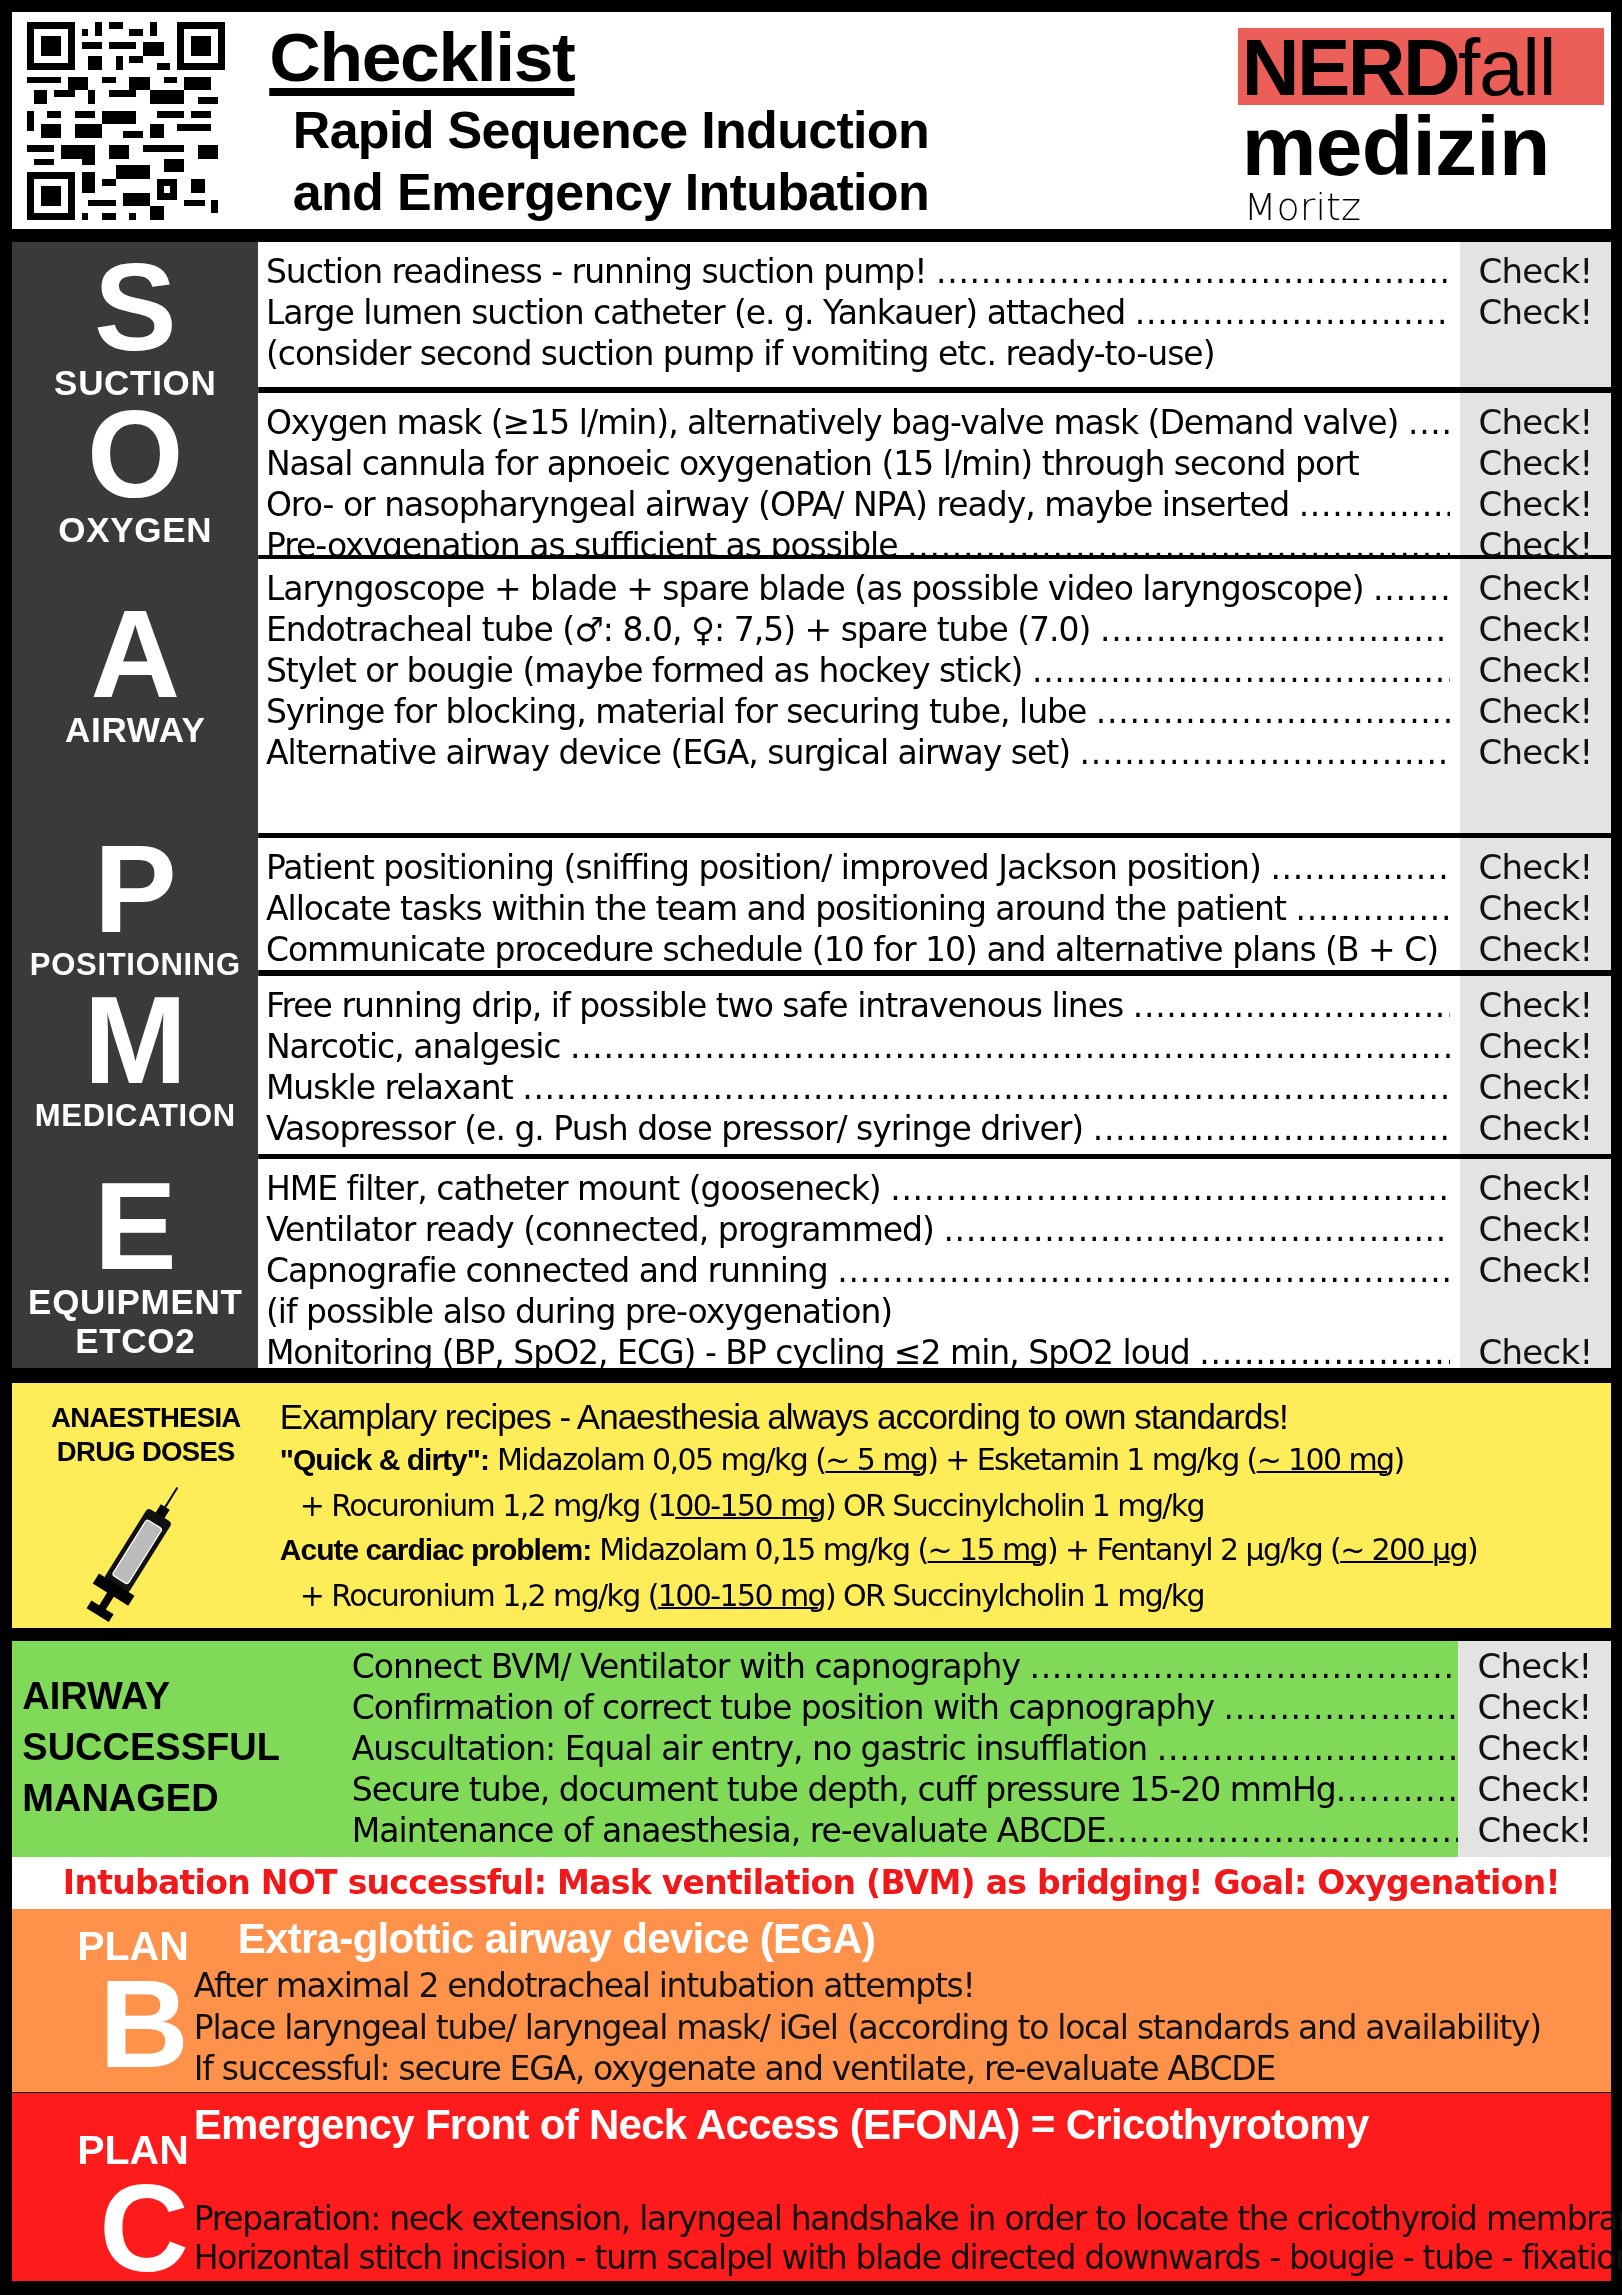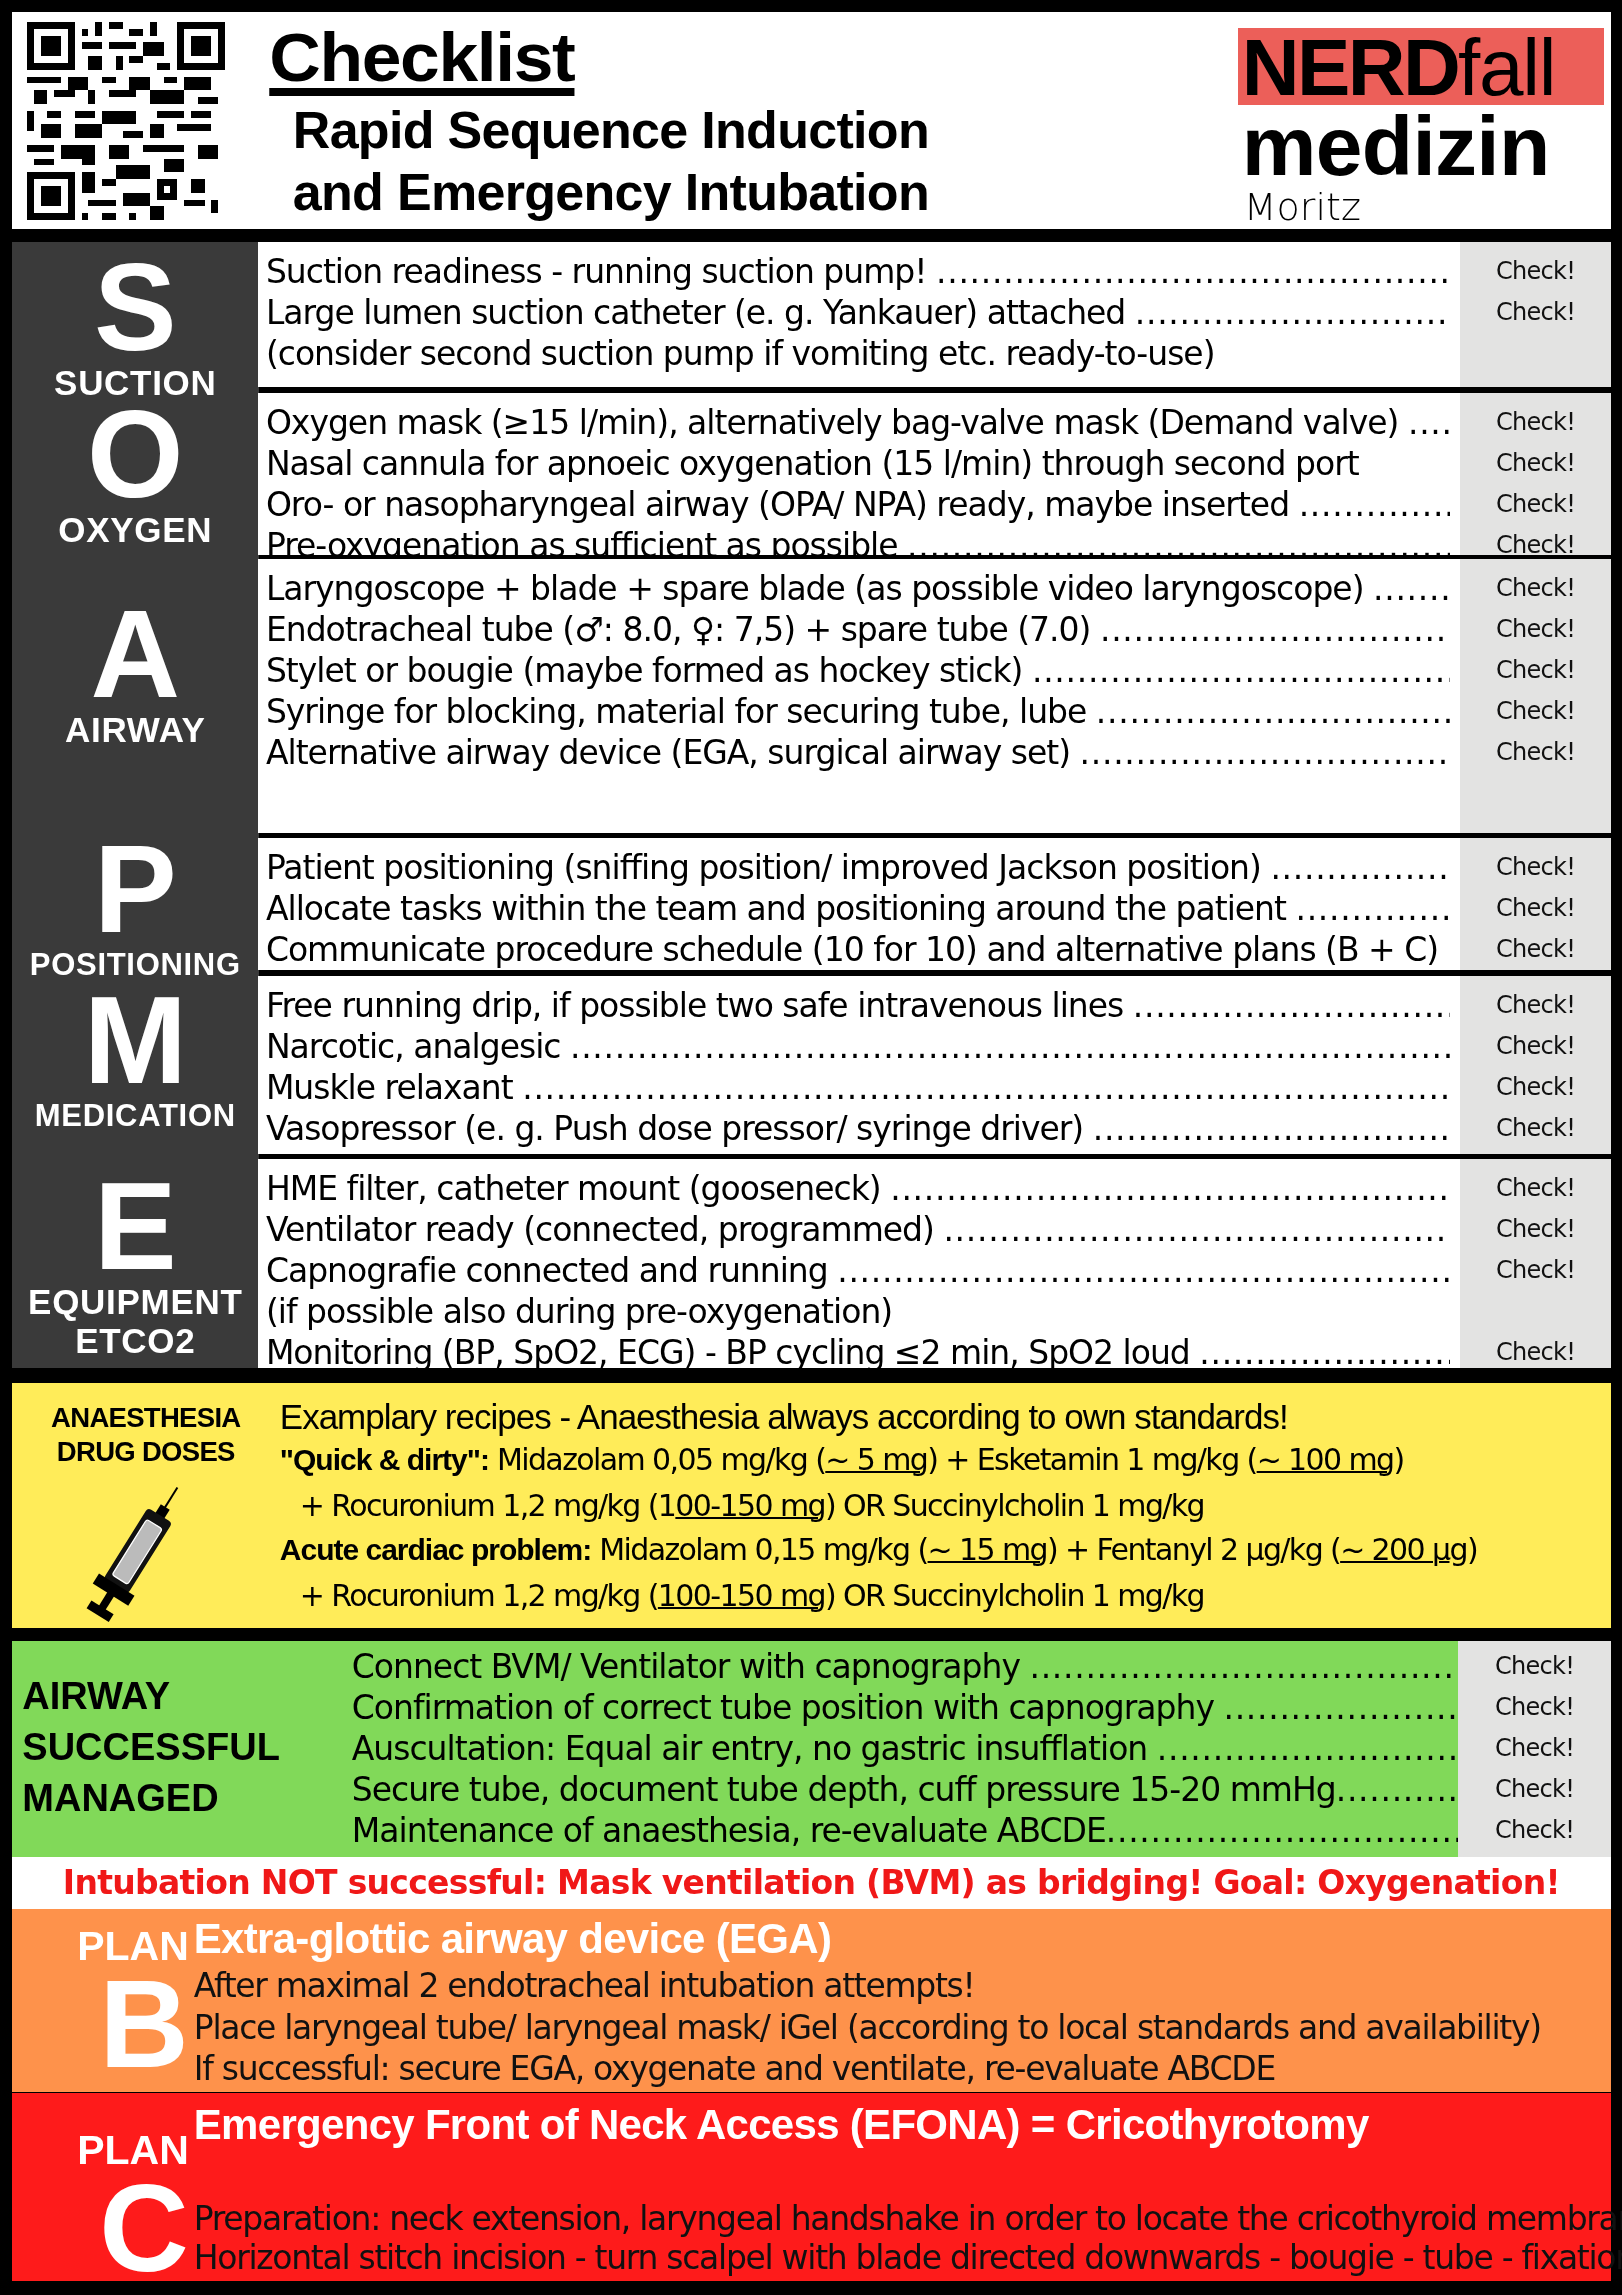--- a/index.html
+++ b/index.html
@@ -18,21 +18,21 @@
   .logo-nerd .fall { font-weight:normal; letter-spacing:-1.3px; }
   .logo-med { left:1230px; top:92px; font-weight:bold; font-size:84px; line-height:85px; letter-spacing:-0.7px;text-align:right; }
   .logo-author { left:1232px; top:175px; font-size:38px; line-height:41px; font-family:"DejaVu Sans", sans-serif; font-weight:200; }
   .letters { left:11.8px; top:242px; width:247px; height:1126px; background:#3a3a3a; }
   .sec { position:absolute; left:258px; width:1353px; background:#fff; }
   .sec .checks { position:absolute; right:0; top:0; bottom:0; width:151px; background:#e3e3e2; }
   .sec .lines { position:absolute; left:7.9px; top:9.2px; width:1184px; }
   .line { font-family:"DejaVu Sans", sans-serif; font-size:33px; line-height:41px; white-space:nowrap;
           overflow:hidden; letter-spacing:-1px; transform-origin:left; }
   .line .dots { letter-spacing:0.7px; }
-  .chk { font-family:"DejaVu Sans", sans-serif; font-size:24px; line-height:41px; color:#111;
+  .chk { font-family:"DejaVu Sans", sans-serif; font-size:34px; line-height:41px; color:#111;
          text-align:center; letter-spacing:-0.7px; }
   .sec .checks .col { position:absolute; left:0; right:0; top:9.2px; }
   .letter { position:absolute; left:11.8px; width:247px; text-align:center; color:#fff; font-weight:bold; }
   .letter .big { display:block; font-size:124px; line-height:111px; font-family:"Liberation Sans", sans-serif; }
   .letter .word { display:block; font-size:35px; line-height:39px; letter-spacing:0.7px; }
 
   .yellow { left:11.8px; top:1383px; width:1599px; height:245px; background:#ffec59; }
   .y-label { left:6.5px; top:18.3px; width:255px; text-align:center; font-weight:bold; font-size:27.5px; line-height:34px; letter-spacing:-0.7px; }
   .y-title { left:268px; top:11.8px; font-weight:normal; font-size:35px; line-height:43px; white-space:nowrap; letter-spacing:-1px; }
   .y-line { left:268px; font-family:"DejaVu Sans", sans-serif; font-size:30px; line-height:43px; white-space:nowrap; letter-spacing:-1.6px; }
@@ -300,21 +300,21 @@
   </div>
 
 <div class="abs white-band"></div>
 <div class="abs banner">Intubation NOT successful: Mask ventilation (BVM) as bridging! Goal: Oxygenation!</div>
 
 <div class="abs planb">
   <div class="abs plan-label" style="top:14.4px;">
     <span class="p">PLAN</span>
     <span class="l">B</span>
   </div>
-  <div class="abs plan-title" style="top:5.2px;">Extra-glottic airway device (EGA)</div>
+  <div class="abs plan-title" style="top:5.2px;margin-left:44px;">Extra-glottic airway device (EGA)</div>
   <div class="abs plan-line" style="top:56px;">After maximal 2 endotracheal intubation attempts!</div>
   <div class="abs plan-line" style="top:98px;">Place laryngeal tube/ laryngeal mask/ iGel (according to local standards and availability)</div>
   <div class="abs plan-line" style="top:139px;">If successful: secure EGA, oxygenate and ventilate, re-evaluate ABCDE</div>
 </div>
 
 <div class="abs planc">
   <div class="abs plan-label" style="top:34px;">
     <span class="p">PLAN</span>
     <span class="l">C</span>
   </div>

